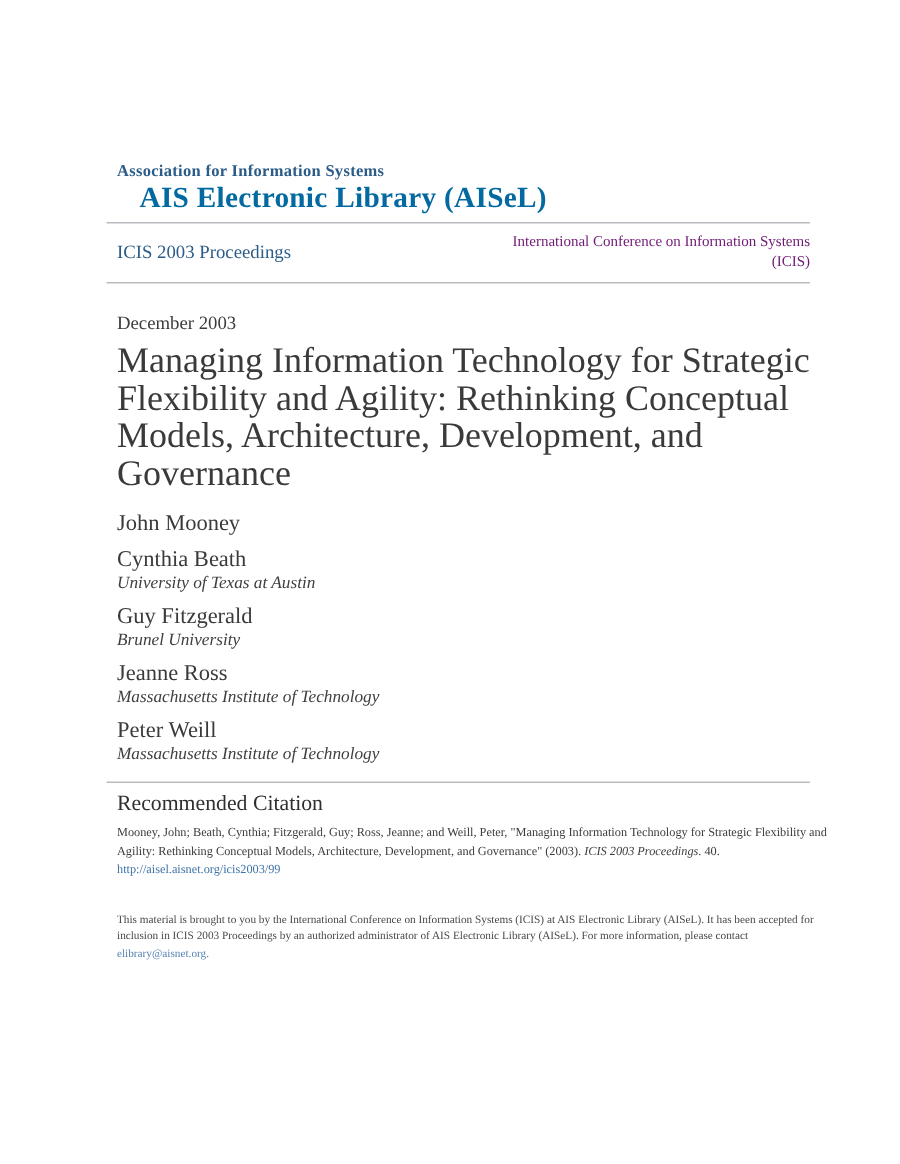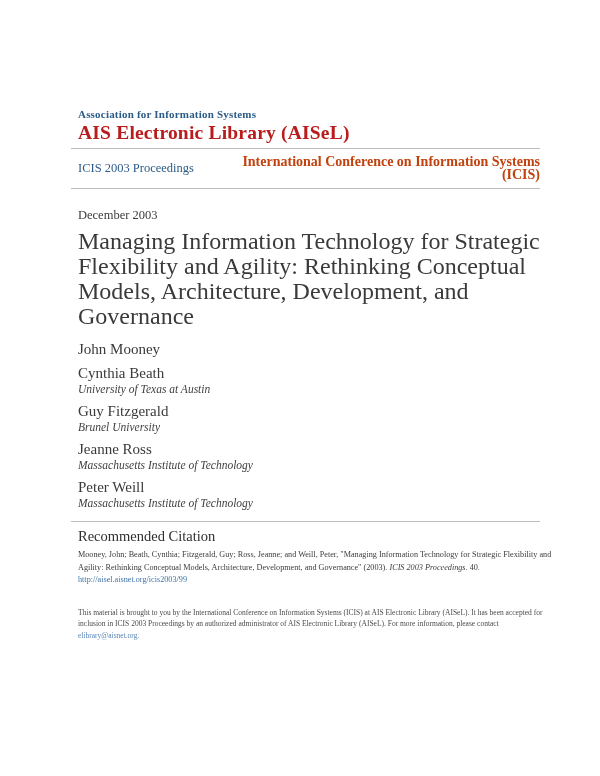--- a/index.html
+++ b/index.html
@@ -11,32 +11,32 @@
   .page{position:relative;width:600px;height:776px;background:#fff;}
   .content{position:absolute;left:71px;top:0;width:469px;}
 
   
   .org{
     margin:108px 0 0 7px;
     font-size:11px;font-weight:bold;line-height:13px;
     color:#2b5c87;letter-spacing:.2px;
   }
   .lib{
-    margin-left:7px;
+    margin-left:22px;
     font-size:19.5px;font-weight:bold;line-height:24px;
-    color:#b91c1c;letter-spacing:.2px;
+    color:#0369a1;letter-spacing:.2px;
   }
   .rule{height:1px;background:#b9bcc0;margin-top:3px;}
   .journal-row{
     display:flex;justify-content:space-between;align-items:center;
     padding:6px 0 4px 7px;
   }
   .proc{font-size:12.5px;line-height:13px;color:#2b5c87;text-decoration:none;}
   .conf{text-align:right;}
-  .conf a{display:block;font-size:14px;line-height:13px;color:#c2410c;text-decoration:none;font-weight:bold;}
+  .conf a{display:block;font-size:10px;line-height:13px;color:#701a75;text-decoration:none;}
 
   
   .date{margin:19px 0 0 7px;font-size:12.5px;line-height:14px;color:#3b3b3b;}
   .title{
     margin:7px 0 0 7px;width:480px;
     font-size:24px;font-weight:normal;line-height:25px;
     color:#3a3a3a;
   }
   .authors{margin:12px 0 0 7px;}
   .author{margin-bottom:7px;}

